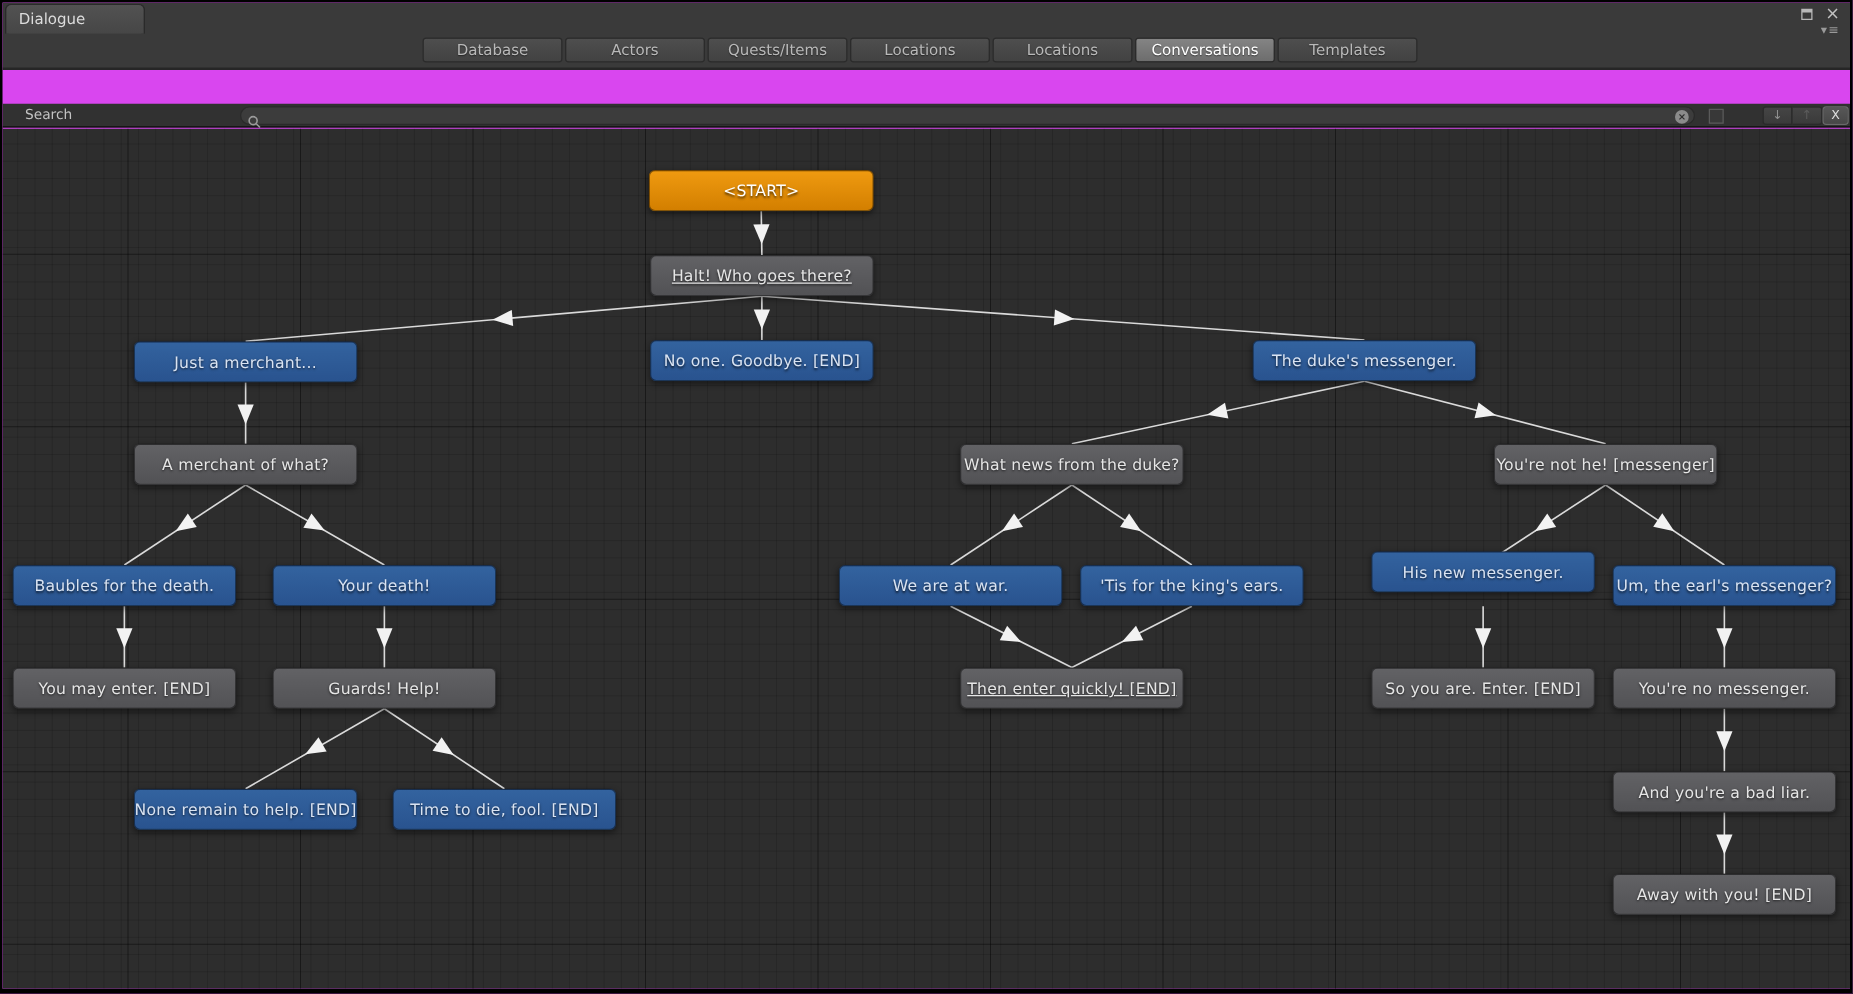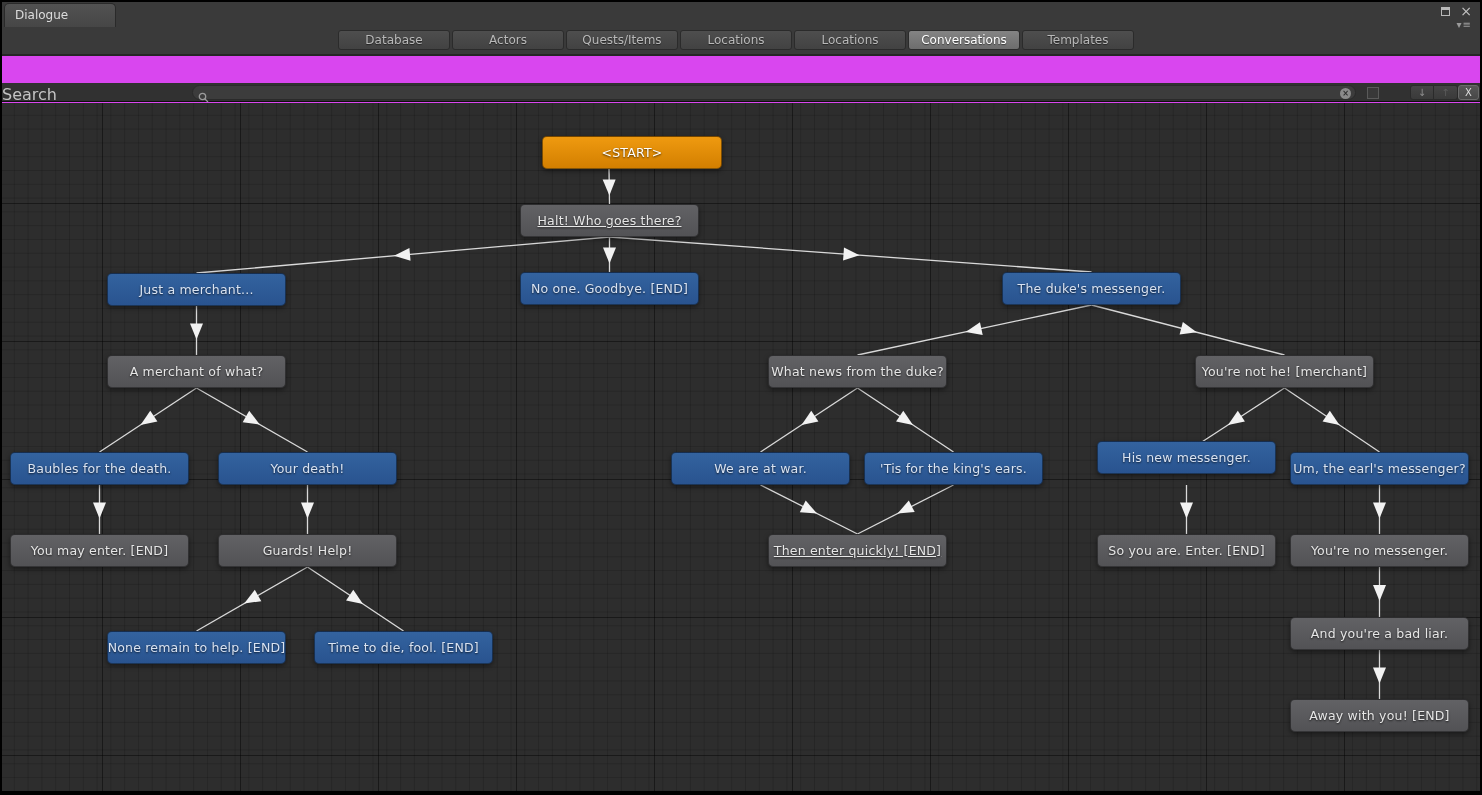--- a/index.html
+++ b/index.html
@@ -41,21 +41,21 @@
   .slider-knob{ position:absolute; top:2px; width:12px; height:12px; border-radius:50%;
     background:radial-gradient(circle at 40% 35%, #9a9a9a, #6e6e6e); border:1px solid #2c2c2c; }
   .zoom-field{ position:absolute; left:1330px; top:4px; width:58px; height:16px; background:#2b2b2b;
     border:1px solid #1d1d1d; color:#cfcfcf; font-size:11px; line-height:14px; padding-left:5px; }
   .lock{ position:absolute; left:1394px; top:3px; }
   .menu-popup{ left:1412px; top:4px; width:56px; }
   .menu-caret{ position:absolute; right:6px; top:0; color:#bdbdbd; font-size:9px; line-height:15px; }
   
   .searchrow{ position:absolute; left:0; top:81px; right:0; height:19px;
     background:#313131; border-bottom:1px solid #0e0e0e; }
-  .search-label{ position:absolute; left:0; top:2px; color:#c3c3c3; font-size:16px; }
+  .search-label{ position:absolute; left:18px; top:2px; color:#c3c3c3; font-size:11px; }
   .search-field{ position:absolute; left:190px; top:2px; width:1164px; height:15px;
     background:#3c3c3c; border:1px solid #2a2a2a; border-radius:8px; }
   .mag{ position:absolute; left:5px; top:2px; }
   .search-input{ position:absolute; left:20px; top:0; right:20px; height:13px; background:transparent;
     border:none; outline:none; color:#ddd; font-size:11px; font-family:inherit; }
   .clear-btn{ position:absolute; right:4px; top:2px; width:11px; height:11px; border-radius:50%;
     background:#8b8b8b; color:#2e2e2e; font-size:8px; line-height:11px; text-align:center; font-weight:bold; }
   .case-check{ position:absolute; left:1365px; top:4px; width:12px; height:12px;
     background:#383838; border:1px solid #5a5a5a; }
   .case-label{ position:absolute; left:1452px; top:3px; color:#adadad; font-size:10px;margin-top:20px; }
@@ -175,28 +175,28 @@
         <line x1="1184.5" y1="382" x2="1184.5" y2="431" stroke="#dadada" stroke-width="1.3"></line>
         <polygon points="9,0 -7,-6.5 -7,6.5" fill="#f2f2f2" transform="translate(1184.5,406.5) rotate(90)"></polygon>
         <line x1="1377.5" y1="382" x2="1377.5" y2="431" stroke="#dadada" stroke-width="1.3"></line>
         <polygon points="9,0 -7,-6.5 -7,6.5" fill="#f2f2f2" transform="translate(1377.5,406.5) rotate(90)"></polygon>
         <line x1="1377.5" y1="464" x2="1377.5" y2="514" stroke="#dadada" stroke-width="1.3"></line>
         <polygon points="9,0 -7,-6.5 -7,6.5" fill="#f2f2f2" transform="translate(1377.5,489) rotate(90)"></polygon>
         <line x1="1377.5" y1="547" x2="1377.5" y2="596" stroke="#dadada" stroke-width="1.3"></line>
         <polygon points="9,0 -7,-6.5 -7,6.5" fill="#f2f2f2" transform="translate(1377.5,571.5) rotate(90)"></polygon>
       </svg>
     <div id="nodes-layer">
-        <div class="node start" style="left: 540px; top: 33px; width: 180px; height: 33px;">&lt;START&gt;</div>
+        <div class="node start" style="left: 517px; top: 33px; width: 180px; height: 33px;">&lt;START&gt;</div>
         <div class="node npc" style="left: 518px; top: 101px; width: 179px; height: 33px; text-decoration: underline;">Halt! Who goes there?</div>
         <div class="node pc" style="left: 105px; top: 170px; width: 179px; height: 33px;">Just a merchant...</div>
         <div class="node pc" style="left: 518px; top: 169px; width: 179px; height: 33px;">No one. Goodbye. [END]</div>
         <div class="node pc" style="left: 1000px; top: 169px; width: 179px; height: 33px;">The duke's messenger.</div>
         <div class="node npc" style="left: 105px; top: 252px; width: 179px; height: 33px;">A merchant of what?</div>
         <div class="node npc" style="left: 766px; top: 252px; width: 179px; height: 33px;">What news from the duke?</div>
-        <div class="node npc" style="left: 1193px; top: 252px; width: 179px; height: 33px;">You're not he! [merchant]</div>
+        <div class="node npc" style="left: 1193px; top: 252px; width: 179px; height: 33px;">You're not he! [messenger]</div>
         <div class="node pc" style="left: 8px; top: 349px; width: 179px; height: 33px;">Baubles for the death.</div>
         <div class="node pc" style="left: 216px; top: 349px; width: 179px; height: 33px;">Your death!</div>
         <div class="node pc" style="left: 669px; top: 349px; width: 179px; height: 33px;">We are at war.</div>
         <div class="node pc" style="left: 862px; top: 349px; width: 179px; height: 33px;">'Tis for the king's ears.</div>
         <div class="node pc" style="left: 1095px; top: 338px; width: 179px; height: 33px;">His new messenger.</div>
         <div class="node pc" style="left: 1288px; top: 349px; width: 179px; height: 33px;">Um, the earl's messenger?</div>
         <div class="node npc" style="left: 8px; top: 431px; width: 179px; height: 33px;">You may enter. [END]</div>
         <div class="node npc" style="left: 216px; top: 431px; width: 179px; height: 33px;">Guards! Help!</div>
         <div class="node npc" style="left: 766px; top: 431px; width: 179px; height: 33px; text-decoration: underline;">Then enter quickly! [END]</div>
         <div class="node npc" style="left: 1095px; top: 431px; width: 179px; height: 33px;">So you are. Enter. [END]</div>

